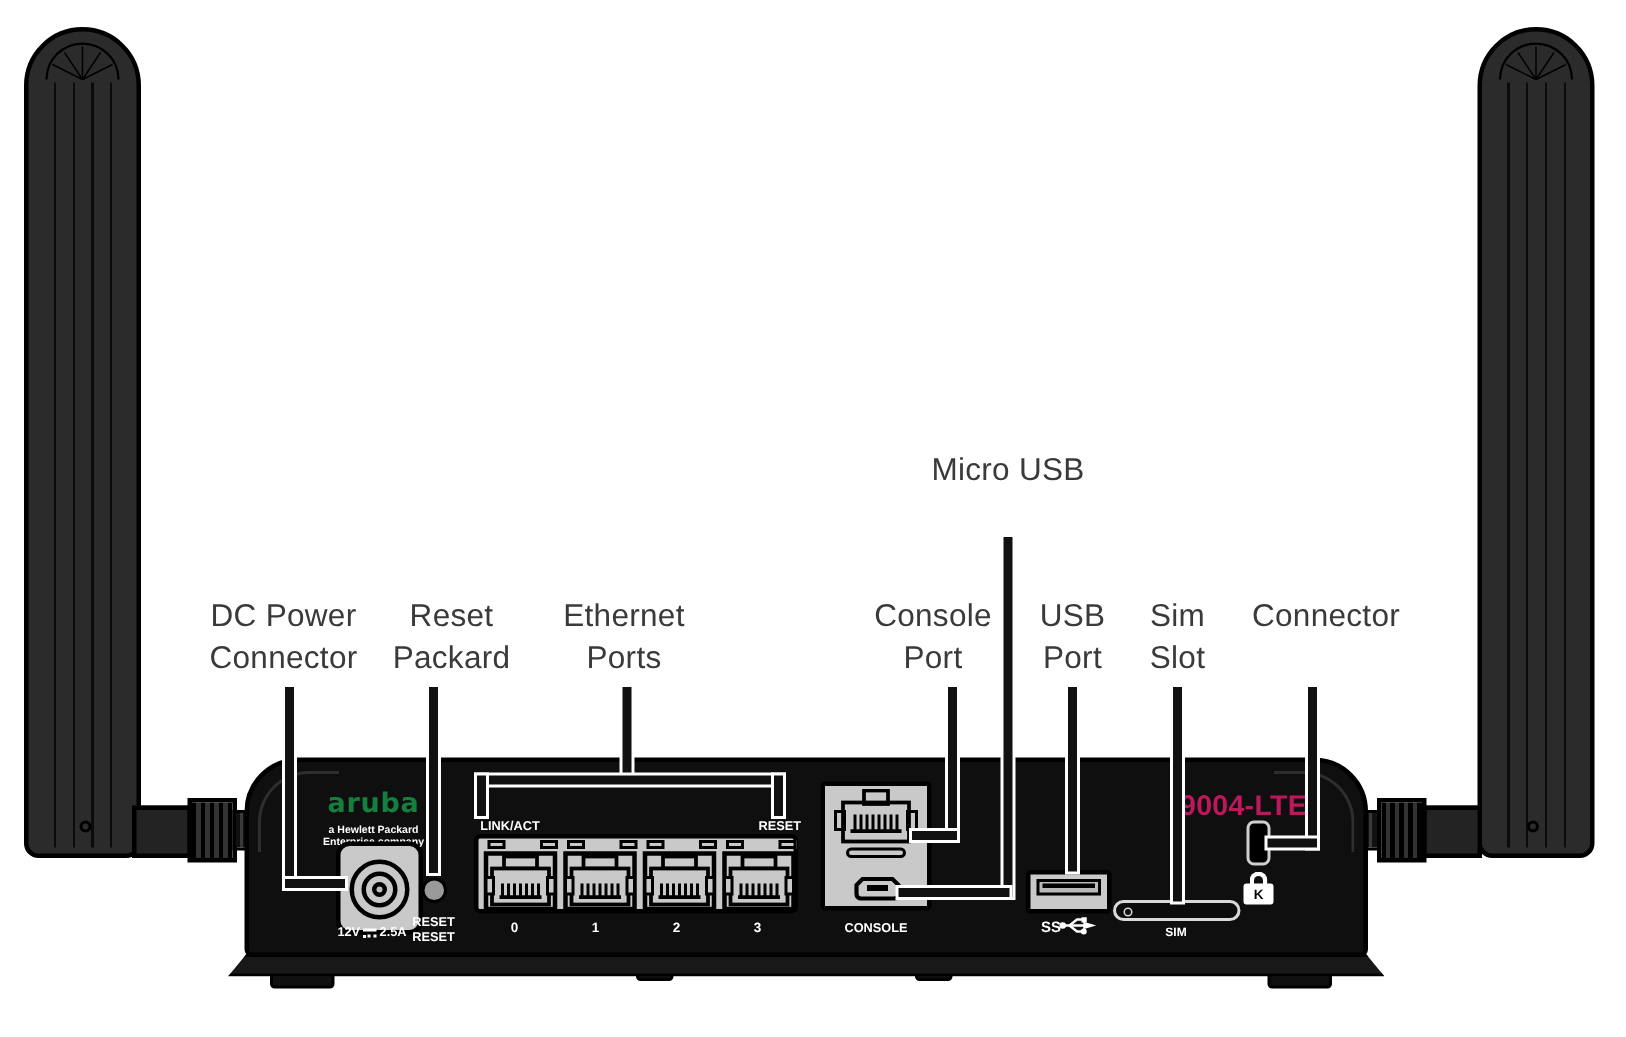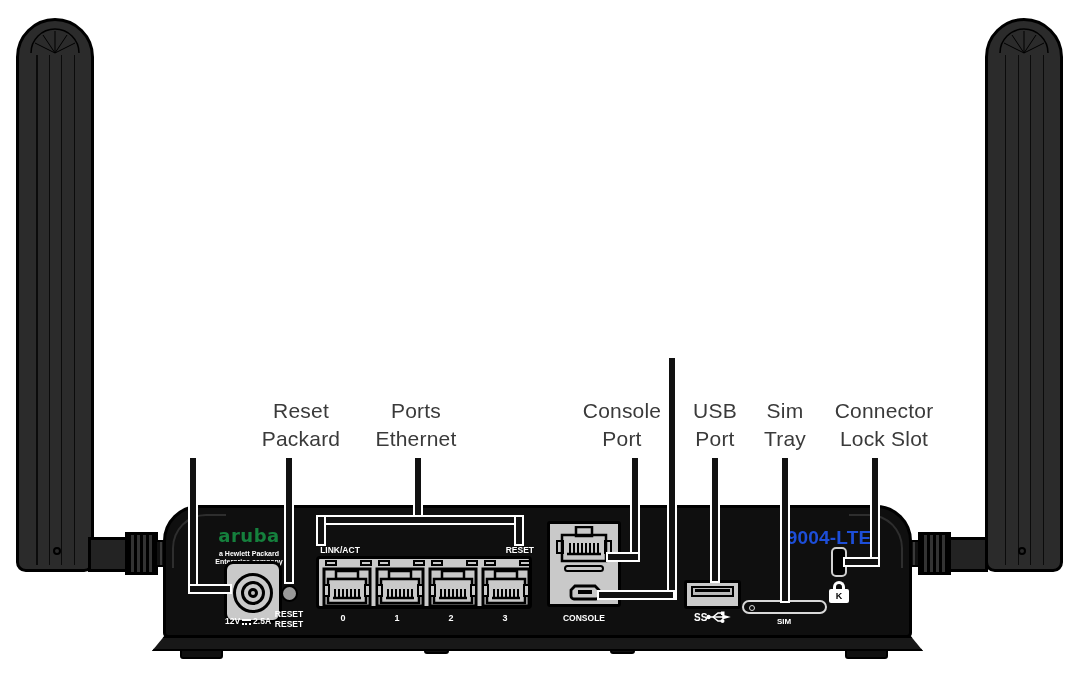--- a/index.html
+++ b/index.html
@@ -73,21 +73,21 @@
 
   .klock-slot{position:absolute;left:831px;top:547px;width:16px;height:30px;background:#000;
               border:2.5px solid #cfcfcf;border-radius:5px;box-sizing:border-box;z-index:3;}
   .klock{position:absolute;left:829px;top:581px;width:20px;height:22px;z-index:3;}
   .klock .shackle{position:absolute;left:4px;top:0;width:12px;height:11px;border:3px solid #fff;
                   border-bottom:none;border-radius:7px 7px 0 0;box-sizing:border-box;}
   .klock .body{position:absolute;left:0;top:8px;width:20px;height:14px;background:#fff;
                border-radius:2px;color:#000;font-size:9px;font-weight:700;text-align:center;
                line-height:14px;}
 
-  .model{position:absolute;left:779px;top:527px;width:100px;text-align:center;color:#1d4ed8;
+  .model{position:absolute;left:779px;top:527px;width:100px;text-align:center;color:#be185d;
          font-size:19px;font-weight:700;letter-spacing:.2px;z-index:3;}
 
   .dc-sym{display:inline-block;position:relative;width:9px;height:7px;margin:0 2px;vertical-align:-1px;}
   .dc-sym::before{content:"";position:absolute;left:0;top:1px;width:9px;border-top:2px solid #fff;}
   .dc-sym::after{content:"";position:absolute;left:0;top:5px;width:9px;border-top:2px dotted #fff;}
 </style>
 </head>
 <body>
 
 <div id="stage">
@@ -280,40 +280,44 @@
   <div class="lead" style="left:669px;top:358px;width:6px;height:240px;"></div>
   <div class="lead" style="left:599px;top:592px;width:74px;height:6px;"></div>
 
   <div class="lead" style="left:712px;top:458px;width:6px;height:123px;"></div>
 
   <div class="lead" style="left:782px;top:458px;width:6px;height:143px;"></div>
 
   <div class="lead" style="left:872px;top:458px;width:6px;height:107px;"></div>
   <div class="lead" style="left:845px;top:559px;width:33px;height:6px;"></div>
 
+  <div class="callout" style="left:123px;top:397px;width:132px;">
+    <div>DC Power</div>
+    <div>Connector</div>
+  </div>
   <div class="callout" style="left:257px;top:397px;width:88px;">
     <div>Reset</div>
     <div>Packard</div>
   </div>
   <div class="callout" style="left:361px;top:397px;width:110px;">
+    <div>Ethernet</div>
     <div>Ports</div>
-    <div>Ethernet</div>
   </div>
   <div class="callout" style="left:592px;top:300px;width:160px;">
+    <div>Micro USB</div>
   </div>
   <div class="callout" style="left:572px;top:397px;width:100px;">
     <div>Console</div>
     <div>Port</div>
   </div>
   <div class="callout" style="left:681px;top:397px;width:68px;">
     <div>USB</div>
     <div>Port</div>
   </div>
   <div class="callout" style="left:751px;top:397px;width:68px;">
     <div>Sim</div>
-    <div>Tray</div>
+    <div>Slot</div>
   </div>
   <div class="callout" style="left:814px;top:397px;width:140px;">
     <div>Connector</div>
-    <div>Lock Slot</div>
   </div>
 
 </div>
 
 </body></html>

